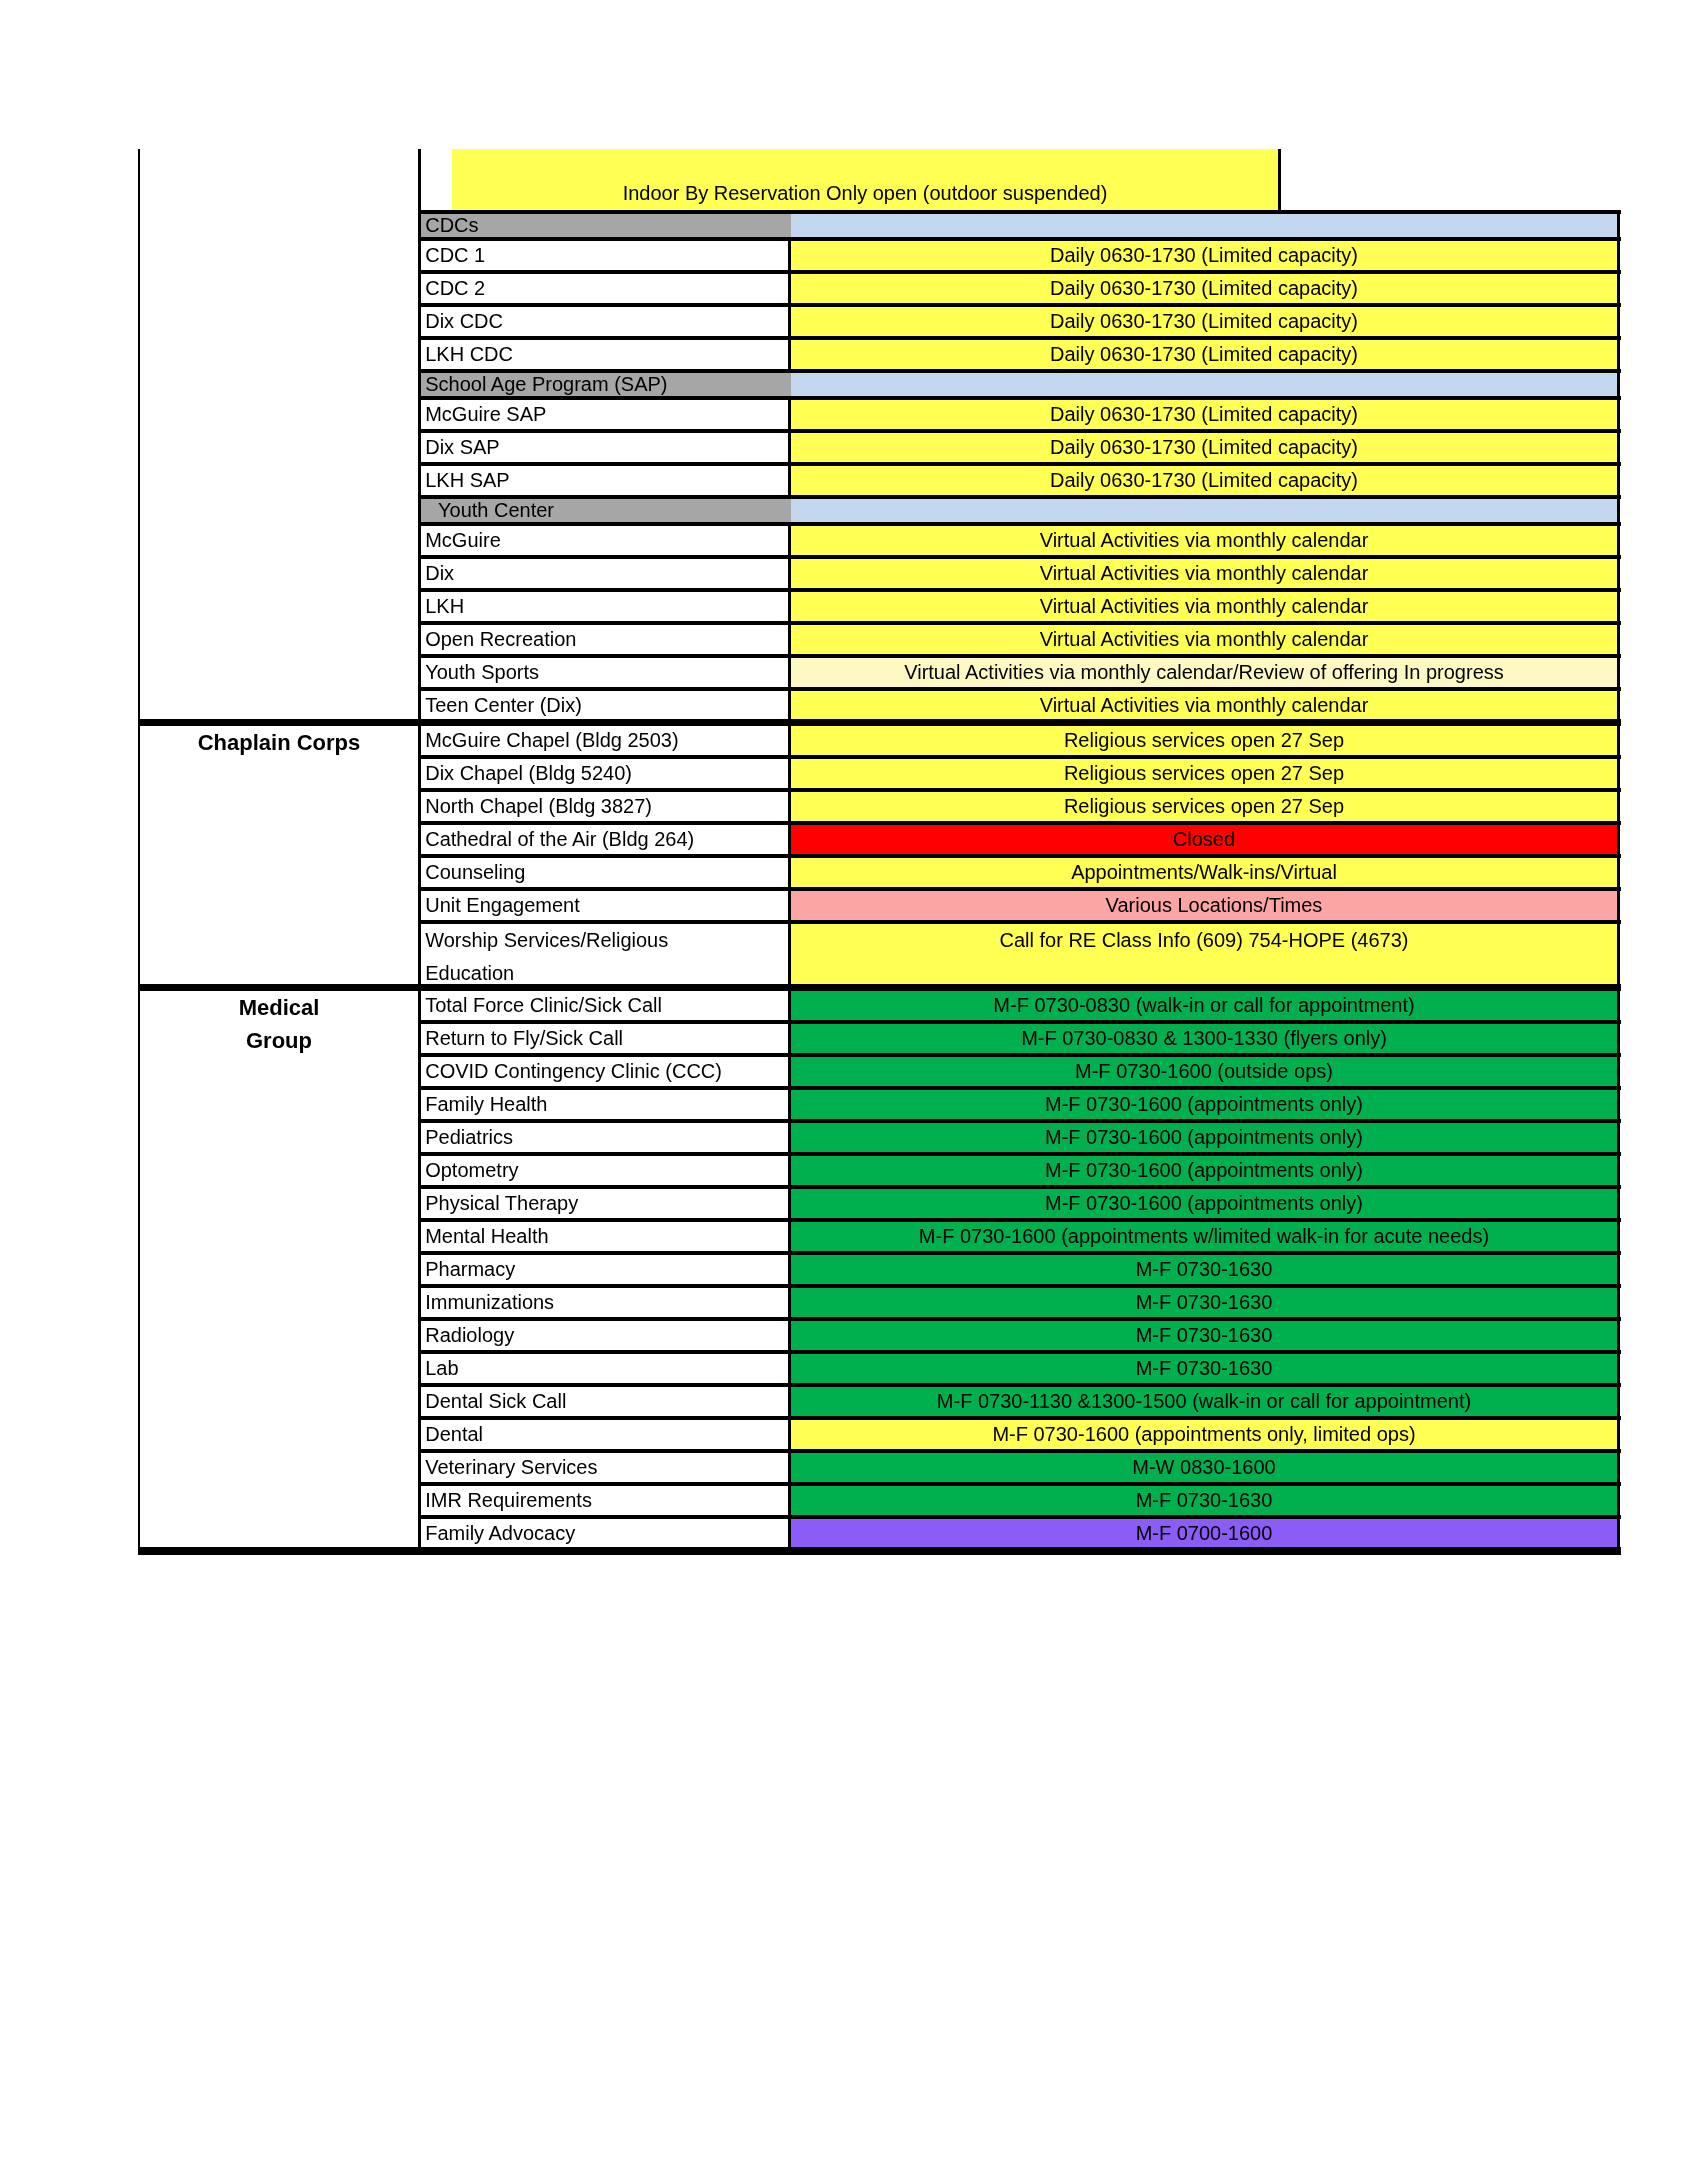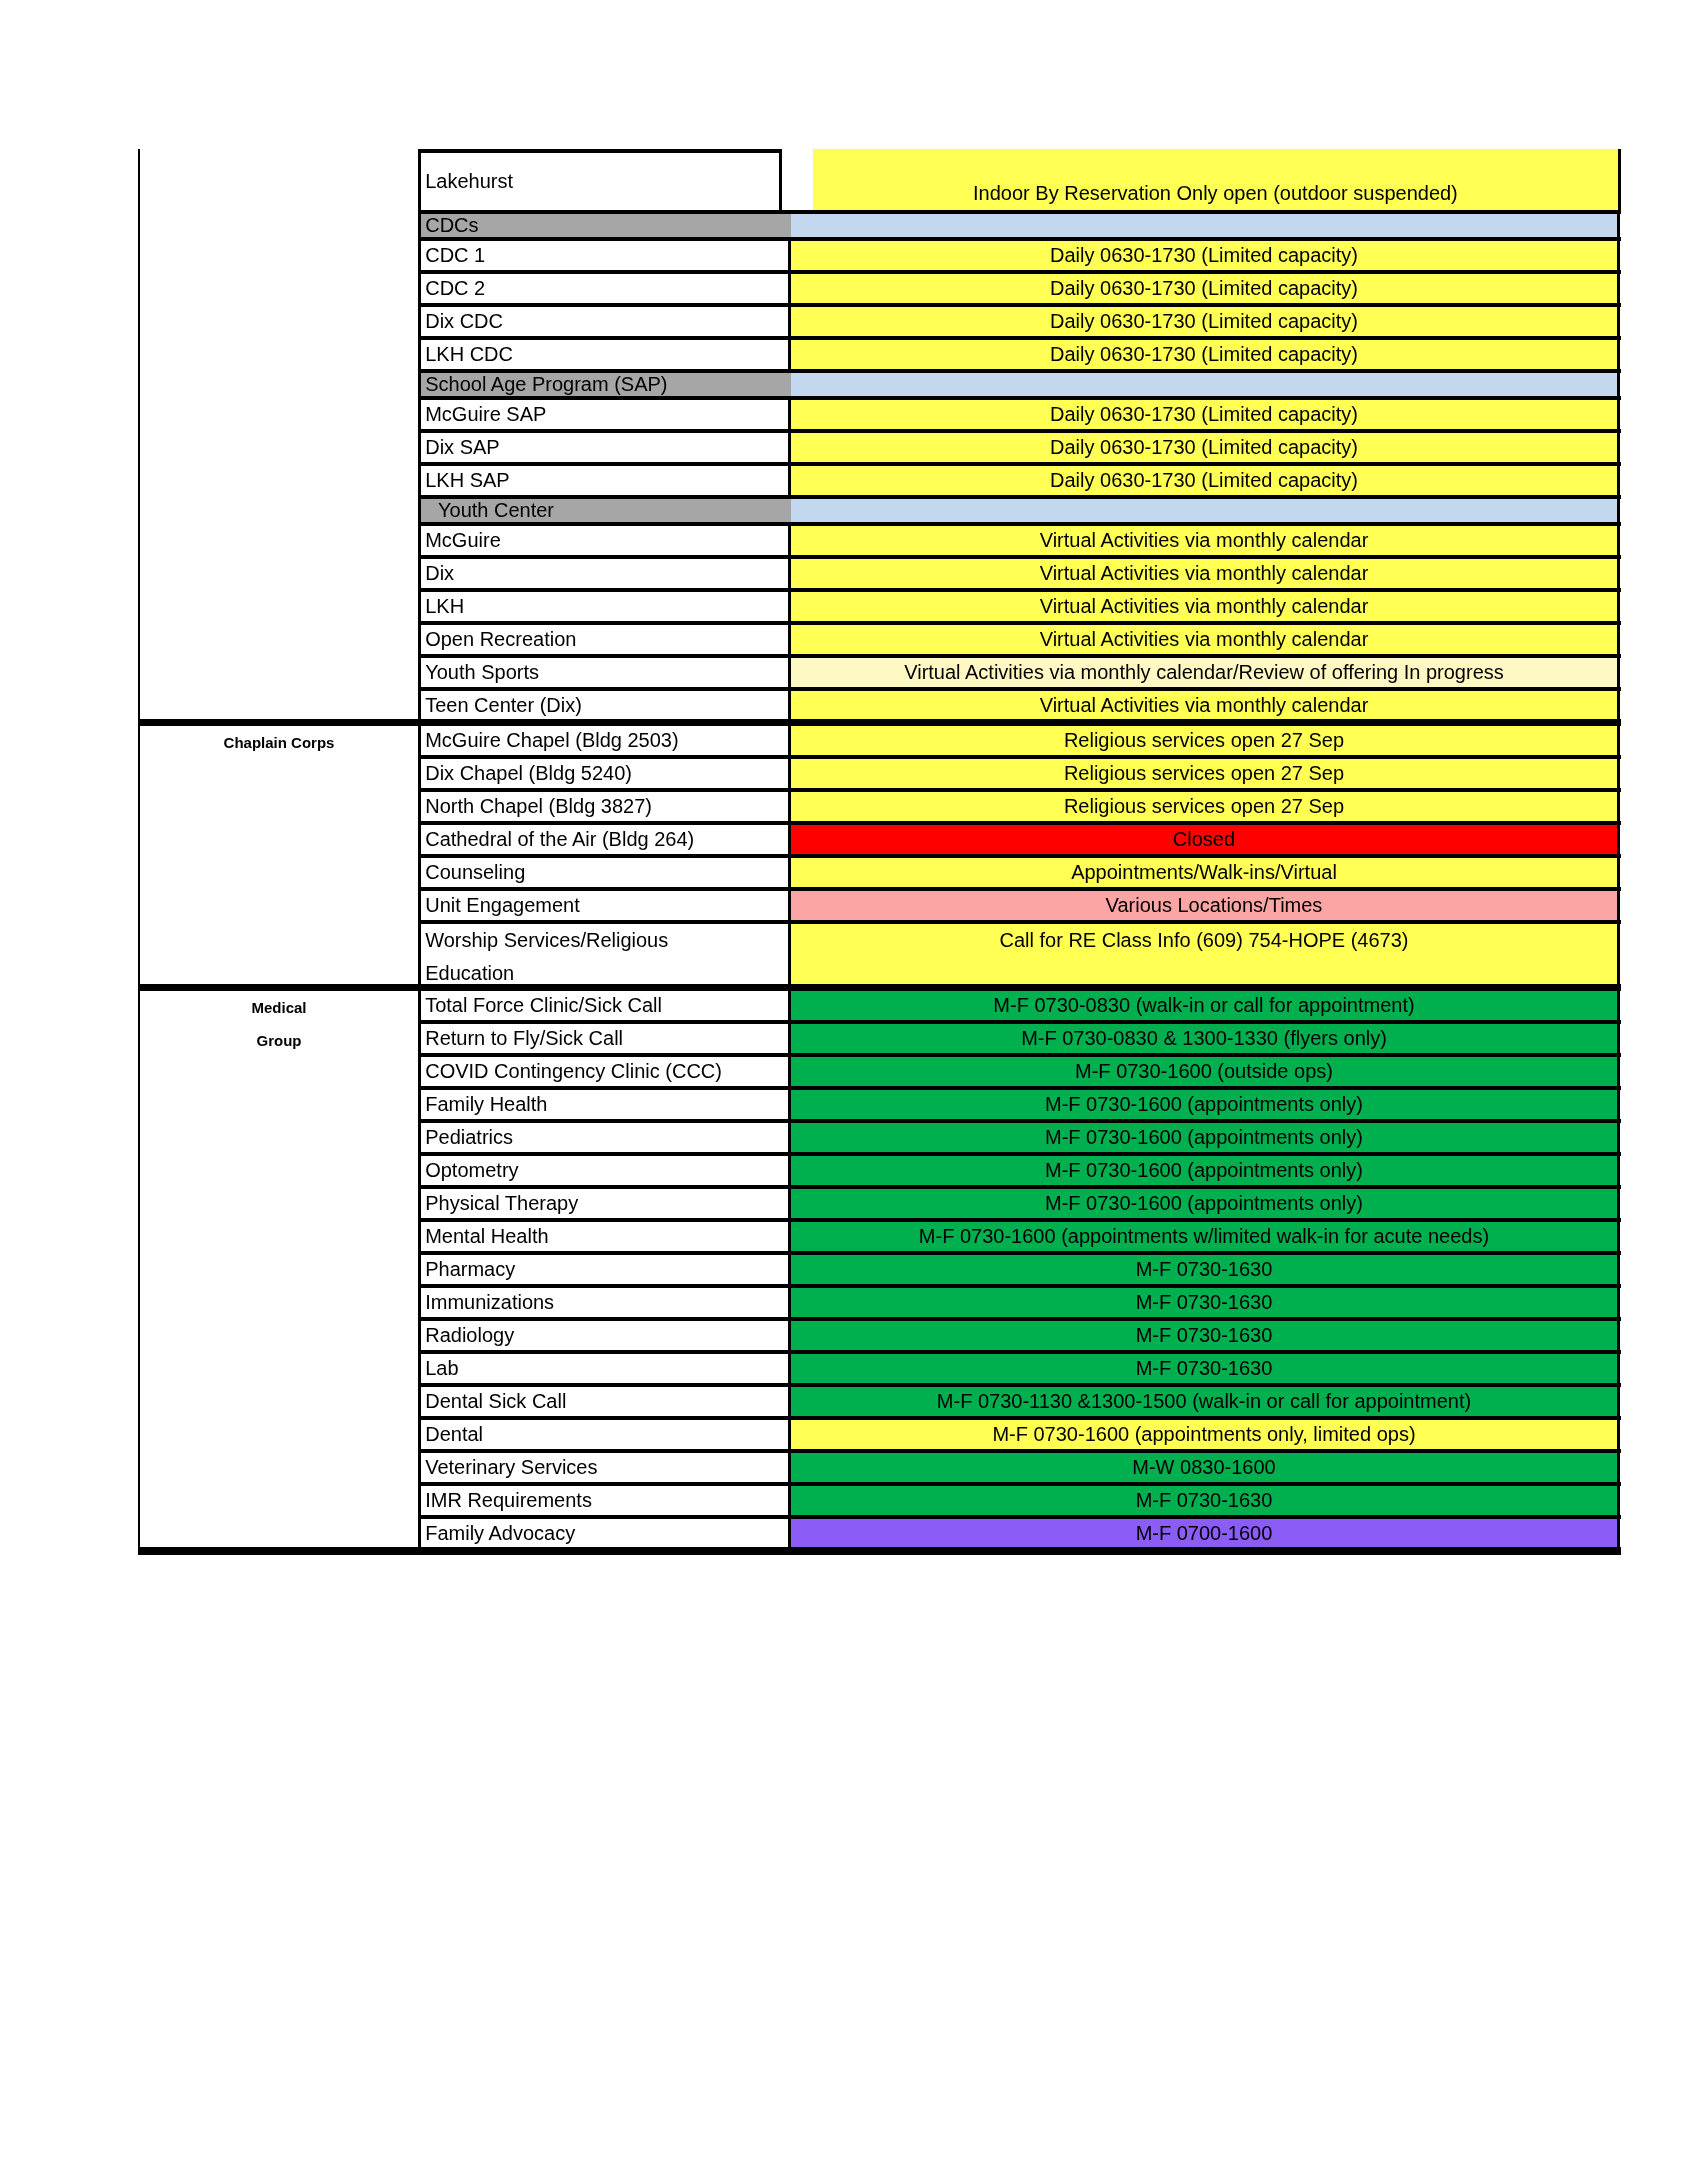--- a/index.html
+++ b/index.html
@@ -10,21 +10,21 @@
   .status-table{
     position:absolute;left:138px;top:149px;width:1483px;
   }
   .section{display:flex;align-items:stretch;border-bottom:7.4px solid #000;}
   .section.last{border-bottom:8.4px solid #000;}
   .cat{
     width:283px;box-sizing:border-box;
     border-left:2.6px solid #000;border-right:3.7px solid #000;
     background:#fff;text-align:center;
   }
-  .cat-line{font-size:15px;font-weight:bold;line-height:33px;}
+  .cat-line{font-size:22px;font-weight:bold;line-height:33px;}
   .rows{width:1200px;}
   .row{display:flex;height:33px;box-sizing:border-box;border-bottom:4.2px solid #000;}
   .row.header{height:27px;}
   .row.tall{height:65px;}
   .row.lastrow{border-bottom:none;height:28px;}
   .row.tall.lastrow{height:60px;}
   .name{
     width:370px;box-sizing:border-box;border-right:3.7px solid #000;
     background:#fff;display:flex;align-items:center;
     padding-left:4.2px;font-size:20px;line-height:23px;white-space:nowrap;overflow:hidden;
@@ -42,21 +42,20 @@
   .value.v-top{align-items:flex-start;line-height:33px;}
 </style>
 </head>
 <body>
 
 <div class="status-table">
     <div class="section">
       <div class="cat"></div>
       <div class="rows">
         <div class="row tall">
-          <div class="name top-border">Lakehurst</div>
           <div class="value v-bottom" style="background: rgb(255, 255, 84); margin-left: 31px;">Indoor By Reservation Only open (outdoor suspended)</div>
         </div>
         <div class="row header">
           <div class="name" style="background: rgb(166, 166, 166);">CDCs</div>
           <div class="value" style="background: rgb(195, 215, 238);"></div>
         </div>
         <div class="row">
           <div class="name">CDC 1</div>
           <div class="value" style="background: rgb(255, 255, 84);">Daily 0630-1730 (Limited capacity)</div>
         </div>

